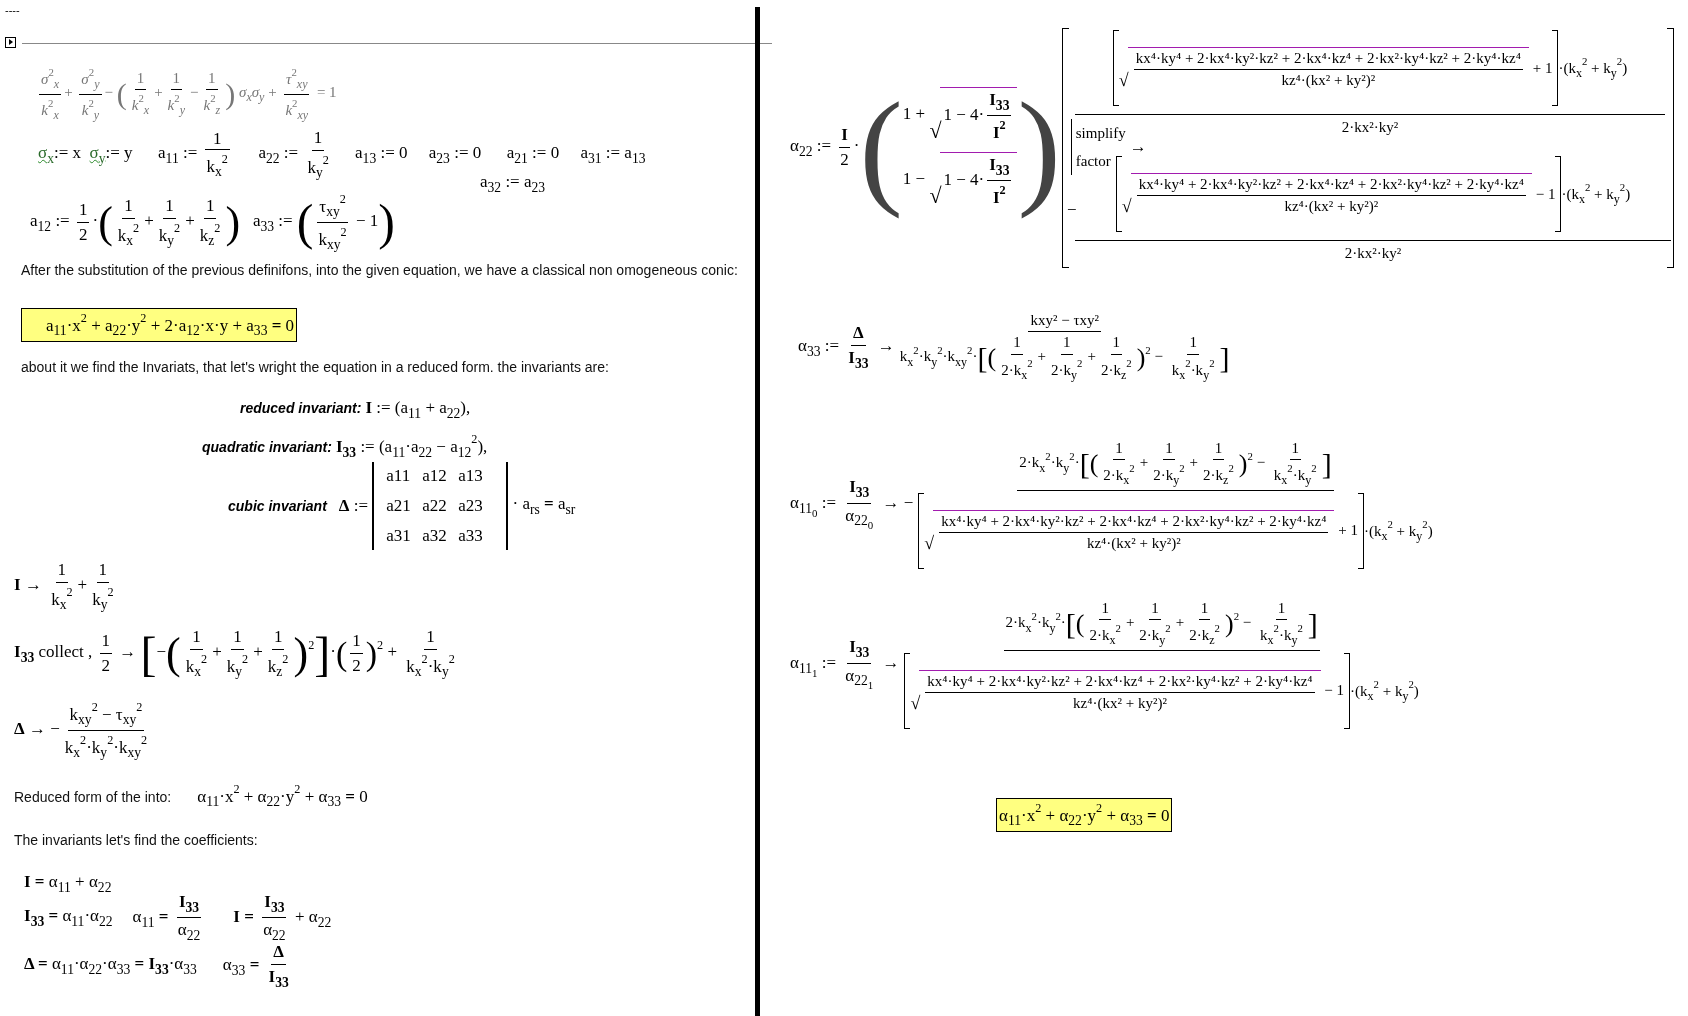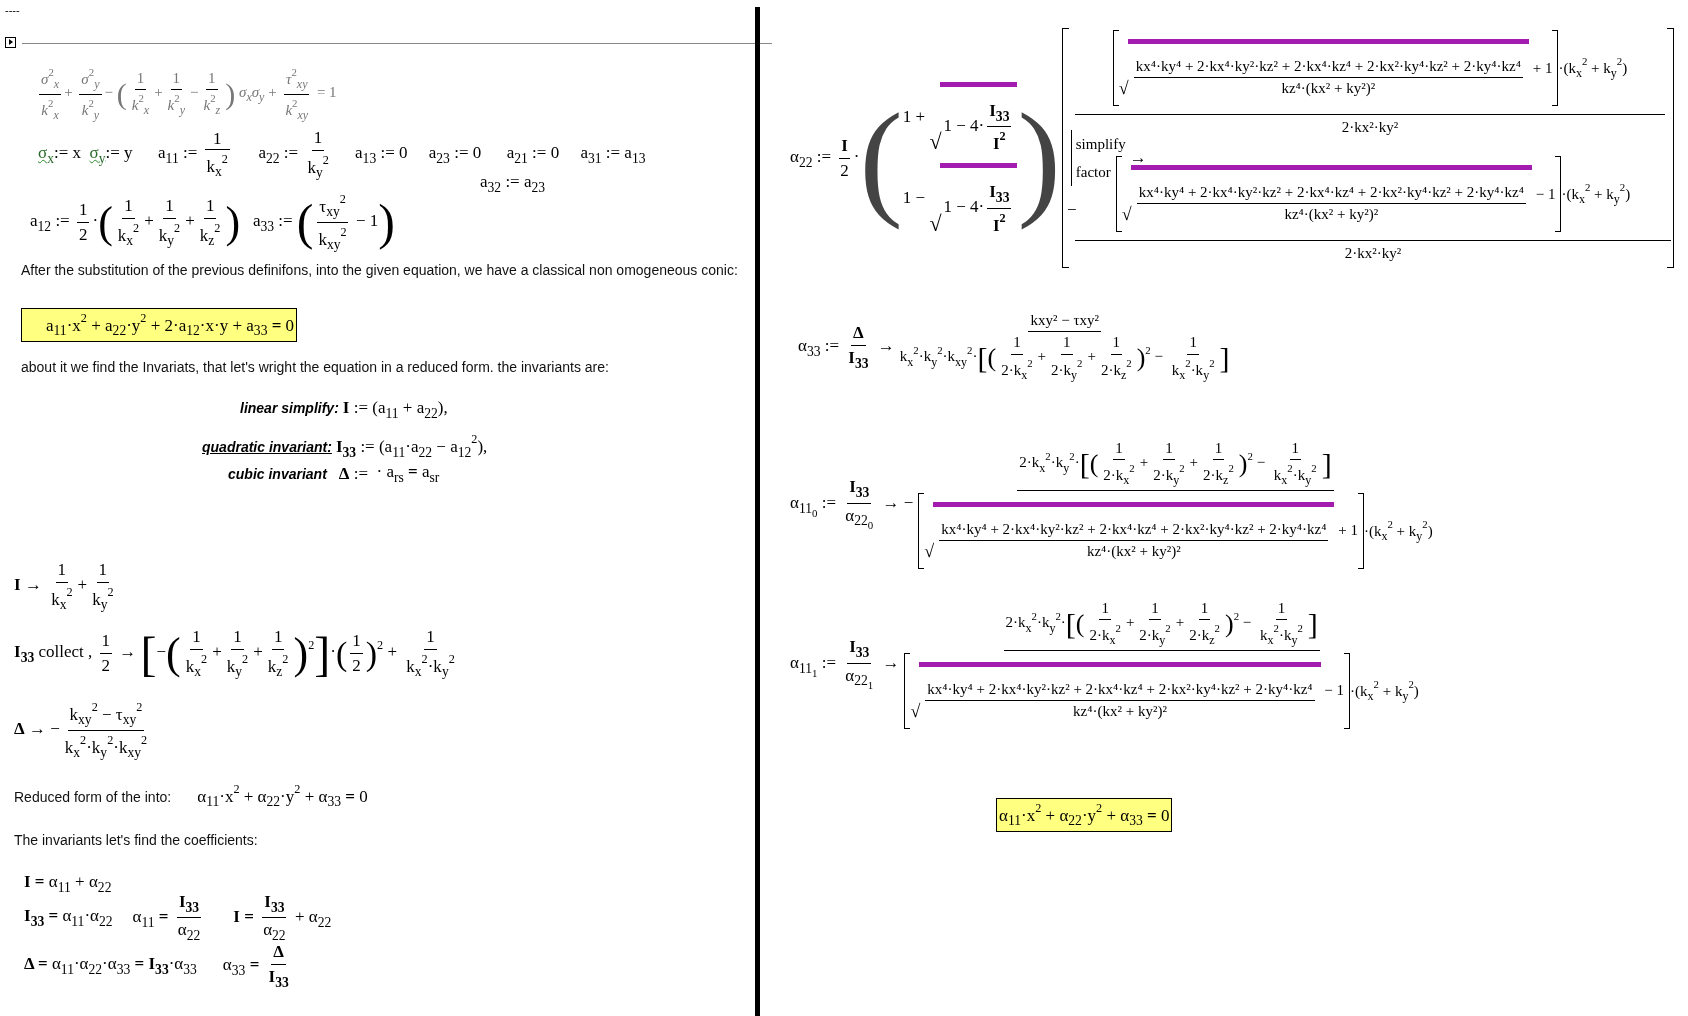--- a/index.html
+++ b/index.html
@@ -19,21 +19,21 @@
   .gray { color:#777; }
   .rule { position:absolute; left:22px; top:43px; width:750px; height:1px; background:#888; }
   .collapse-btn { position:absolute; left:5px; top:37px; width:11px; height:11px; border:1px solid #000;
                   background:#fff; box-sizing:border-box; }
   .collapse-btn::after { content:""; position:absolute; left:3px; top:1px; border-left:4px solid #000;
                   border-top:3.5px solid transparent; border-bottom:3.5px solid transparent; }
   .divider { position:absolute; left:755px; top:7px; width:5px; height:1009px; background:#000; }
   .matrix { display:inline-grid; grid-template-columns:repeat(3, 36px); row-gap:10px; vertical-align:middle;
             border-left:2px solid #000; border-right:2px solid #000; padding:4px 12px; }
   .sqrt { display:inline-flex; align-items:stretch; vertical-align:middle; }
-  .sqrt .rad { border-top:5px solid #a21caf; padding:14px 3px 0; }
+  .sqrt .rad { border-top:1px solid #a21caf; padding:2px 3px 0; }
   .sqrt .sym { font-size:22px; line-height:1; align-self:flex-end; margin-right:-1px; }
   .bracket { display:inline-block; vertical-align:middle; border:1px solid #000; width:5px; }
   .bracket.l { border-right:none; } .bracket.r { border-left:none; }
   .squig { text-decoration: underline wavy #2a8a2a; text-decoration-thickness:1px; color:#2a6a2a; }
 </style>
 </head>
 <body>
 
 <div class="abs sans" style="left:5px;top:4px;font-size:11px;">----</div>
 <div class="collapse-btn"></div>
@@ -104,30 +104,41 @@
 
 <div class="abs txt" style="left:21px;top:262px;">After the substitution of the previous definifons, into the given equation, we have a classical non omogeneous conic:</div>
 
 <div class="abs m yellow" style="left:21px;top:308px;padding-left:24px;">
   a<sub>11</sub>·x<sup>2</sup> + a<sub>22</sub>·y<sup>2</sup> + 2·a<sub>12</sub>·x·y + a<sub>33</sub> <b>=</b> 0
 </div>
 
 <div class="abs txt" style="left:21px;top:359px;">about it we find the Invariats, that let's wright the equation in a reduced form. the invariants are:</div>
 
 <div class="abs" style="left:240px;top:398px;">
-  <span class="sans b" style="font-style:italic;font-size:14px;">linear simplify:</span>
+  <span class="sans b" style="font-style:italic;font-size:14px;">reduced invariant:</span>
   <span class="m"><b>I</b> := (a<sub>11</sub> + a<sub>22</sub>),</span>
 </div>
 <div class="abs" style="left:202px;top:432px;">
-  <span class="sans b" style="font-style:italic;font-size:14px;text-decoration:underline;">quadratic invariant:</span>
+  <span class="sans b" style="font-style:italic;font-size:14px;">quadratic invariant:</span>
   <span class="m"><b>I<sub>33</sub></b> := (a<sub>11</sub>·a<sub>22</sub> − a<sub>12</sub><sup>2</sup>),</span>
 </div>
 <div class="abs" style="left:228px;top:462px;display:flex;align-items:center;">
   <span class="sans b" style="font-style:italic;font-size:14px;margin-right:12px;">cubic invariant</span>
   <span class="m"><b>Δ</b> :=&nbsp;</span>
+  <span class="matrix m">
+    <span>a11</span>
+      <span>a12</span>
+      <span>a13</span>
+    <span>a21</span>
+      <span>a22</span>
+      <span>a23</span>
+    <span>a31</span>
+      <span>a32</span>
+      <span>a33</span>
+  </span>
   <span class="m">&nbsp;· a<sub>rs</sub> <b>=</b> a<sub>sr</sub></span>
 </div>
 
 <div class="abs m" style="left:14px;top:560px;">
   <b>I</b> → <span class="frac">
       <span class="n">1</span>
       <span class="d">k<sub>x</sub><sup>2</sup></span>
     </span>+<span class="frac">
       <span class="n">1</span>
       <span class="d">k<sub>y</sub><sup>2</sup></span>

